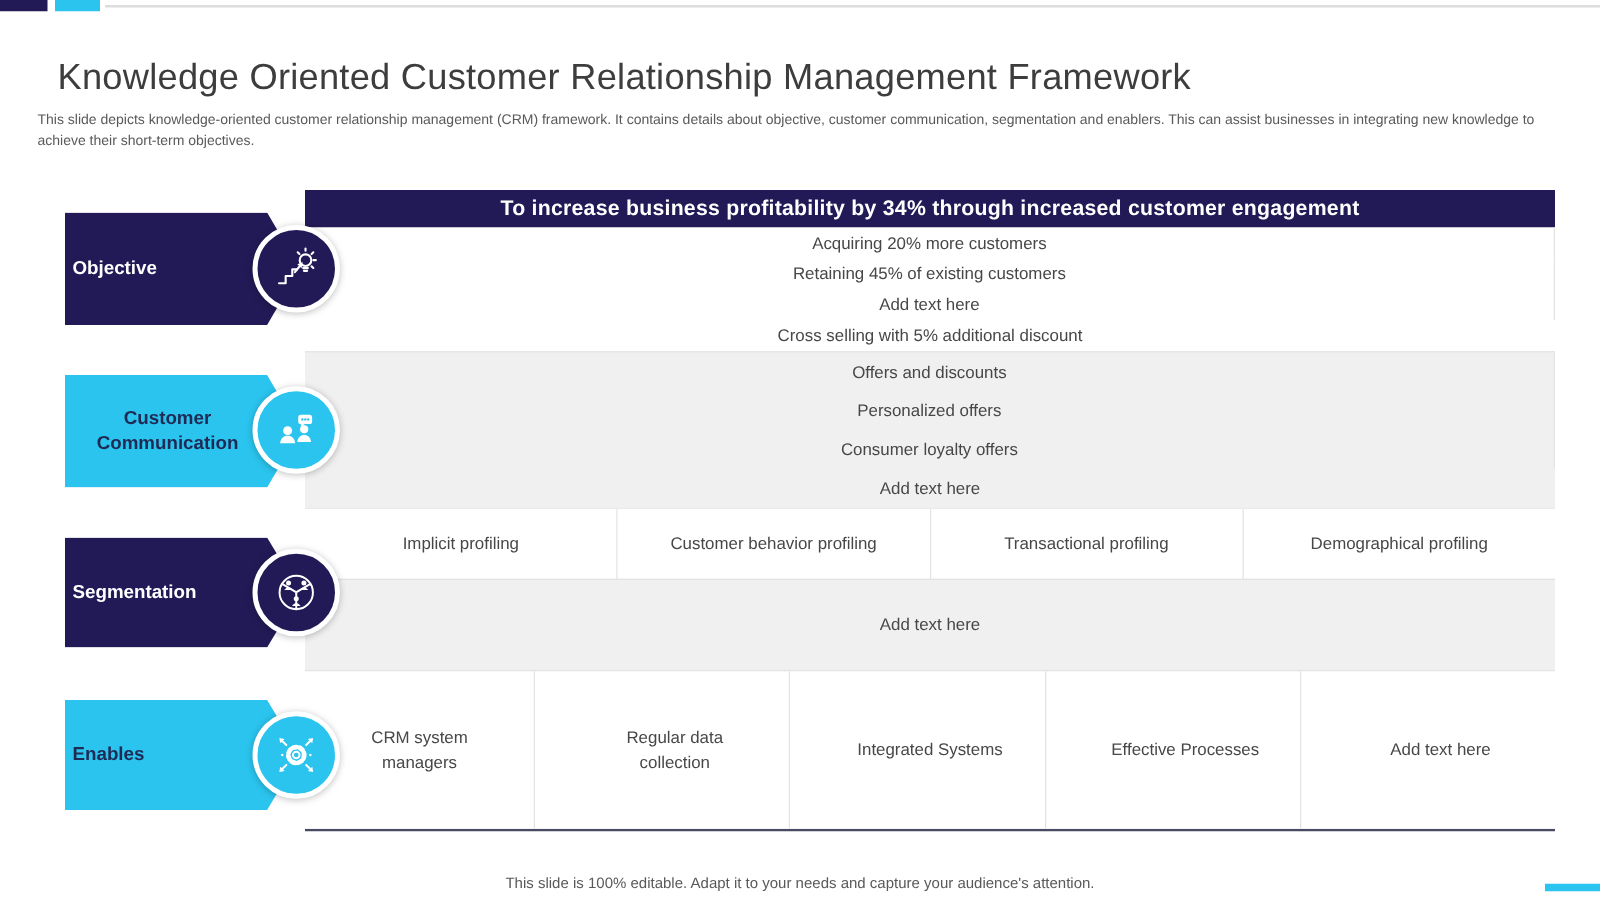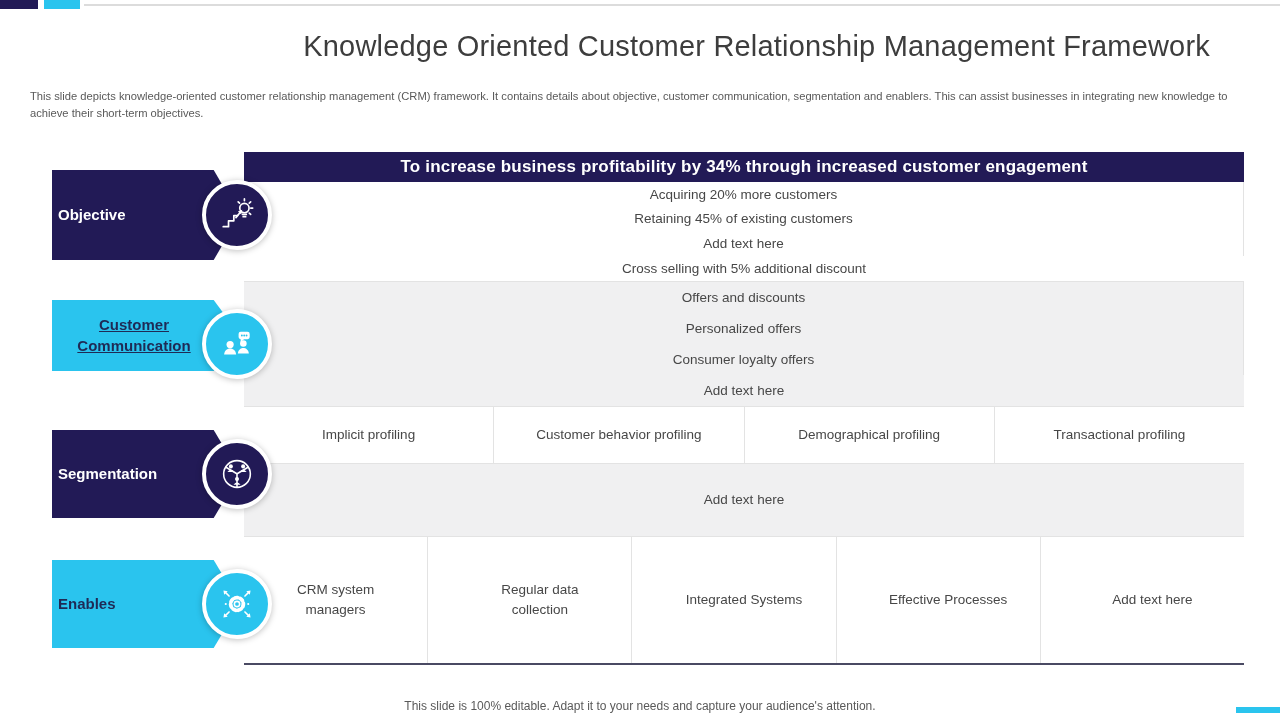--- a/index.html
+++ b/index.html
@@ -7,41 +7,41 @@
     position:relative;width:1280px;height:720px;background:#ffffff;overflow:hidden;
     font-family:"Liberation Sans","DejaVu Sans",sans-serif;color:#404040;
   }
   
   .deco-navy{position:absolute;left:0;top:0;width:38px;height:9px;background:#221a56;}
   .deco-cyan{position:absolute;left:44px;top:0;width:36px;height:9px;background:#2ac4ee;}
   .deco-line{position:absolute;left:84px;top:4px;width:1196px;height:2px;background:#dcdcdc;}
   .corner-cyan{position:absolute;left:1236px;top:707px;width:44px;height:6px;background:#2ac4ee;}
 
   .title{
-    position:absolute;left:30px;top:30px;width:1180px;margin:0;
-    font-size:29px;font-weight:400;color:#3d3d3d;letter-spacing:.2px;text-align:right;
+    position:absolute;left:30px;top:30px;width:1180px;margin:16px;
+    font-size:29px;font-weight:400;color:#3d3d3d;letter-spacing:.2px;
   }
   .desc{
     position:absolute;left:30px;top:88px;width:1214px;margin:0;
     font-size:11.2px;line-height:1.5;color:#595959;
   }
 
   
   .arrow{
     position:absolute;left:52px;width:188px;box-sizing:border-box;
     clip-path:polygon(0 0,86% 0,100% 50%,86% 100%,0 100%);
     display:flex;align-items:center;justify-content:flex-start;
     padding-right:30px;padding-left:6px;text-align:center;
     font-weight:bold;font-size:15px;line-height:1.35;
     filter:drop-shadow(0 2px 2px rgba(0,0,0,.18));
   }
   .arrow.navy{background:#221a56;color:#ffffff;}
   .arrow.cyan{background:#2ac4ee;color:#1f2a55;}
   .a1{top:170px;height:90px;}
-  .a2{top:300px;height:71px;text-decoration:underline;}
+  .a2{top:300px;height:90px;}
   .a3{top:430px;height:88px;}
   .a4{top:560px;height:88px;}
 
   .circle{
     position:absolute;left:202px;width:62px;height:62px;border-radius:50%;
     border:4px solid #ffffff;box-sizing:content-box;
     display:flex;align-items:center;justify-content:center;
     box-shadow:0 1px 6px rgba(0,0,0,.25);z-index:3;
   }
   .circle.navy{background:#221a56;}
@@ -196,22 +196,22 @@
     <div class="trow r2">
       <div class="cell">Offers and discounts</div>
       <div class="cell">Personalized offers</div>
       <div class="cell">Consumer loyalty offers</div>
       <div class="cell">Add text here</div>
     </div>
 
     <div class="trow r3">
       <div class="cell">Implicit profiling</div>
       <div class="cell">Customer behavior profiling</div>
+      <div class="cell">Transactional profiling</div>
       <div class="cell">Demographical profiling</div>
-      <div class="cell">Transactional profiling</div>
     </div>
 
     <div class="trow r4">
       <div class="cell">Add text here</div>
     </div>
 
     <div class="trow r5">
       <div class="cell">CRM system managers</div>
       <div class="cell">Regular data collection</div>
       <div class="cell">Integrated Systems</div>

